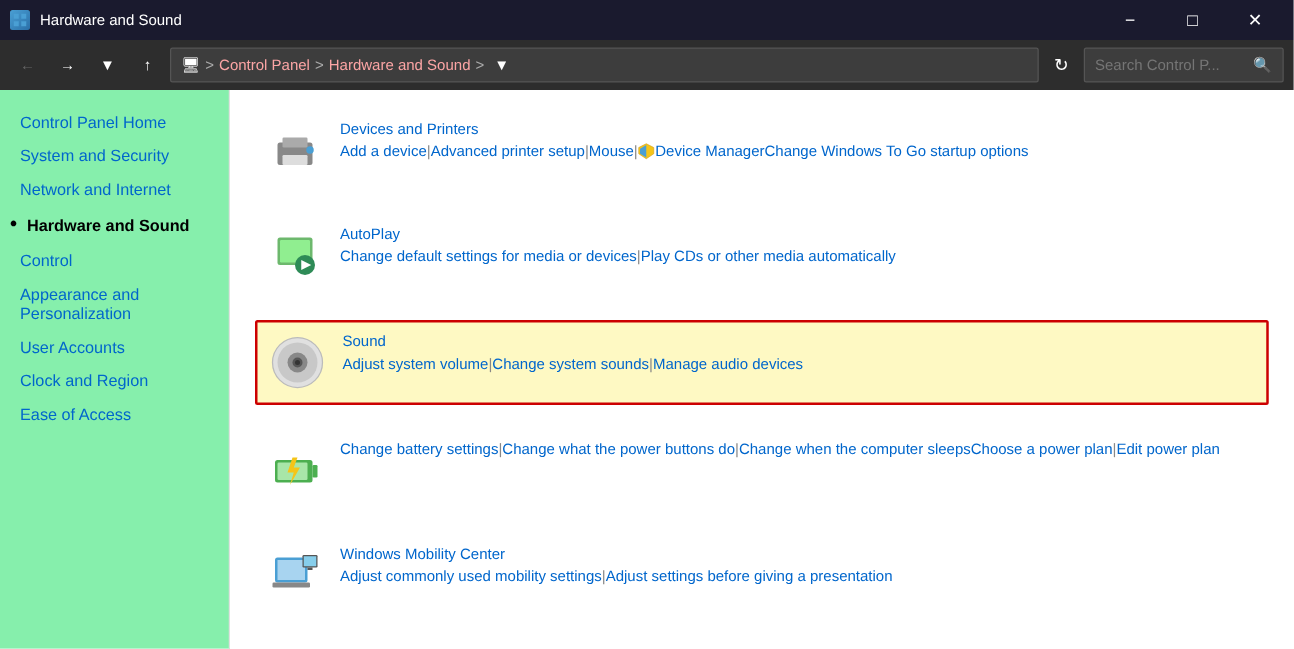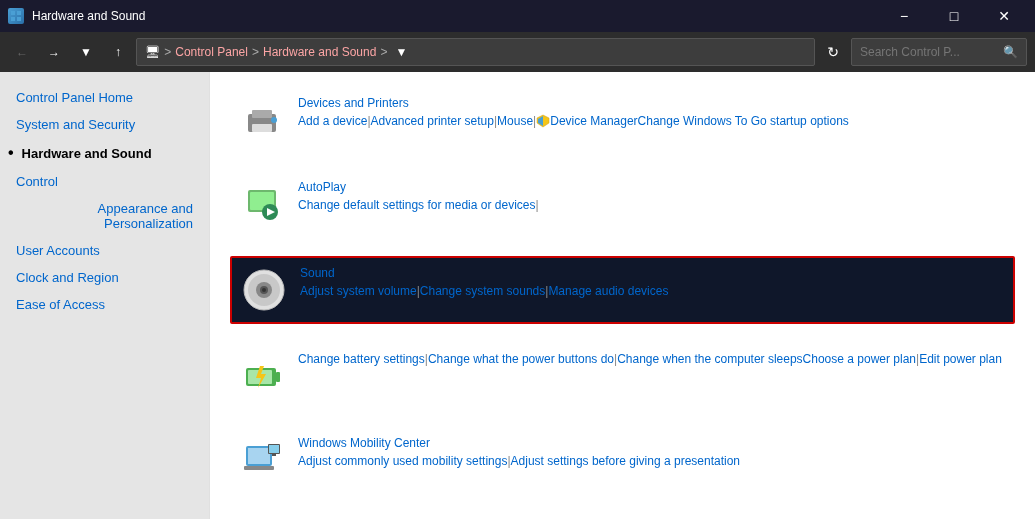--- a/index.html
+++ b/index.html
@@ -92,21 +92,21 @@
       color: #fff;
       font-size: 14px;
       cursor: pointer;
       width: 28px; height: 28px;
       display: flex; align-items: center; justify-content: center;
     }
     .search-box {
       background: #3d3d3d;
       border: 1px solid #555;
       height: 28px;
-      width: 176px;
+      width: 160px;
       display: flex;
       align-items: center;
       padding: 0 8px;
       border-radius: 2px;
     }
     .search-box input {
       background: transparent;
       border: none;
       color: #aaa;
       font-size: 12px;
@@ -118,26 +118,25 @@
 
     
     .main {
       display: flex;
       height: calc(519px - 32px - 40px);
       background: #ffffff;
     }
 
     
     .sidebar {
-      width: 210px;
-      background: #e5e5e5;
+      width: 184px;
+      background: #86efac;
       border-right: 1px solid #e0e0e0;
       padding: 12px 0;
       overflow-y: auto;
-      text-align: right;
     }
     .sidebar-item {
       padding: 6px 16px;
       font-size: 13px;
       color: #0066cc;
       cursor: pointer;
       display: flex;
       align-items: center;
       gap: 6px;
     }
@@ -165,21 +164,21 @@
     
     .section-row {
       display: flex;
       align-items: flex-start;
       margin-bottom: 20px;
       padding: 8px;
       border-radius: 2px;
     }
     .section-row.highlighted {
       border: 2px solid #cc0000;
-      background: #0f172a;
+      background: #fef9c3;
     }
     .section-icon {
       width: 48px;
       height: 48px;
       flex-shrink: 0;
       margin-right: 12px;
       display: flex;
       align-items: center;
       justify-content: center;
     }
@@ -263,20 +262,23 @@
 
 <div class="main">
 
   <div class="sidebar">
     <div class="sidebar-item">
       <span>Control Panel Home</span>
     </div>
     <div class="sidebar-item">
       <span>System and Security</span>
     </div>
+    <div class="sidebar-item">
+      <span>Network and Internet</span>
+    </div>
     <div class="sidebar-item active">
       <span>Hardware and Sound</span>
     </div>
     <div class="sidebar-item">
       <span>Control</span>
     </div>
     <div class="sidebar-item">
       <span>Appearance and Personalization</span>
     </div>
     <div class="sidebar-item">
@@ -333,20 +335,21 @@
 
           <circle cx="30" cy="30" r="8" fill="#2e8b57"></circle>
           <polygon points="27,26 35,30 27,34" fill="white"></polygon>
         </svg>
       </div>
       <div class="section-content">
         <div class="section-title">AutoPlay</div>
         <div class="section-links">
           <a>Change default settings for media or devices</a>
           <span class="sep">|</span>
+          <a>Play CDs or other media automatically</a>
         </div>
       </div>
     </div>
 
     <div class="section-row highlighted">
       <div class="section-icon">
         <svg width="44" height="44" viewBox="0 0 44 44">
 
           <circle cx="22" cy="22" r="20" fill="#e0e0e0" stroke="#bbb" stroke-width="1"></circle>
           <circle cx="22" cy="22" r="16" fill="#c8c8c8"></circle>

